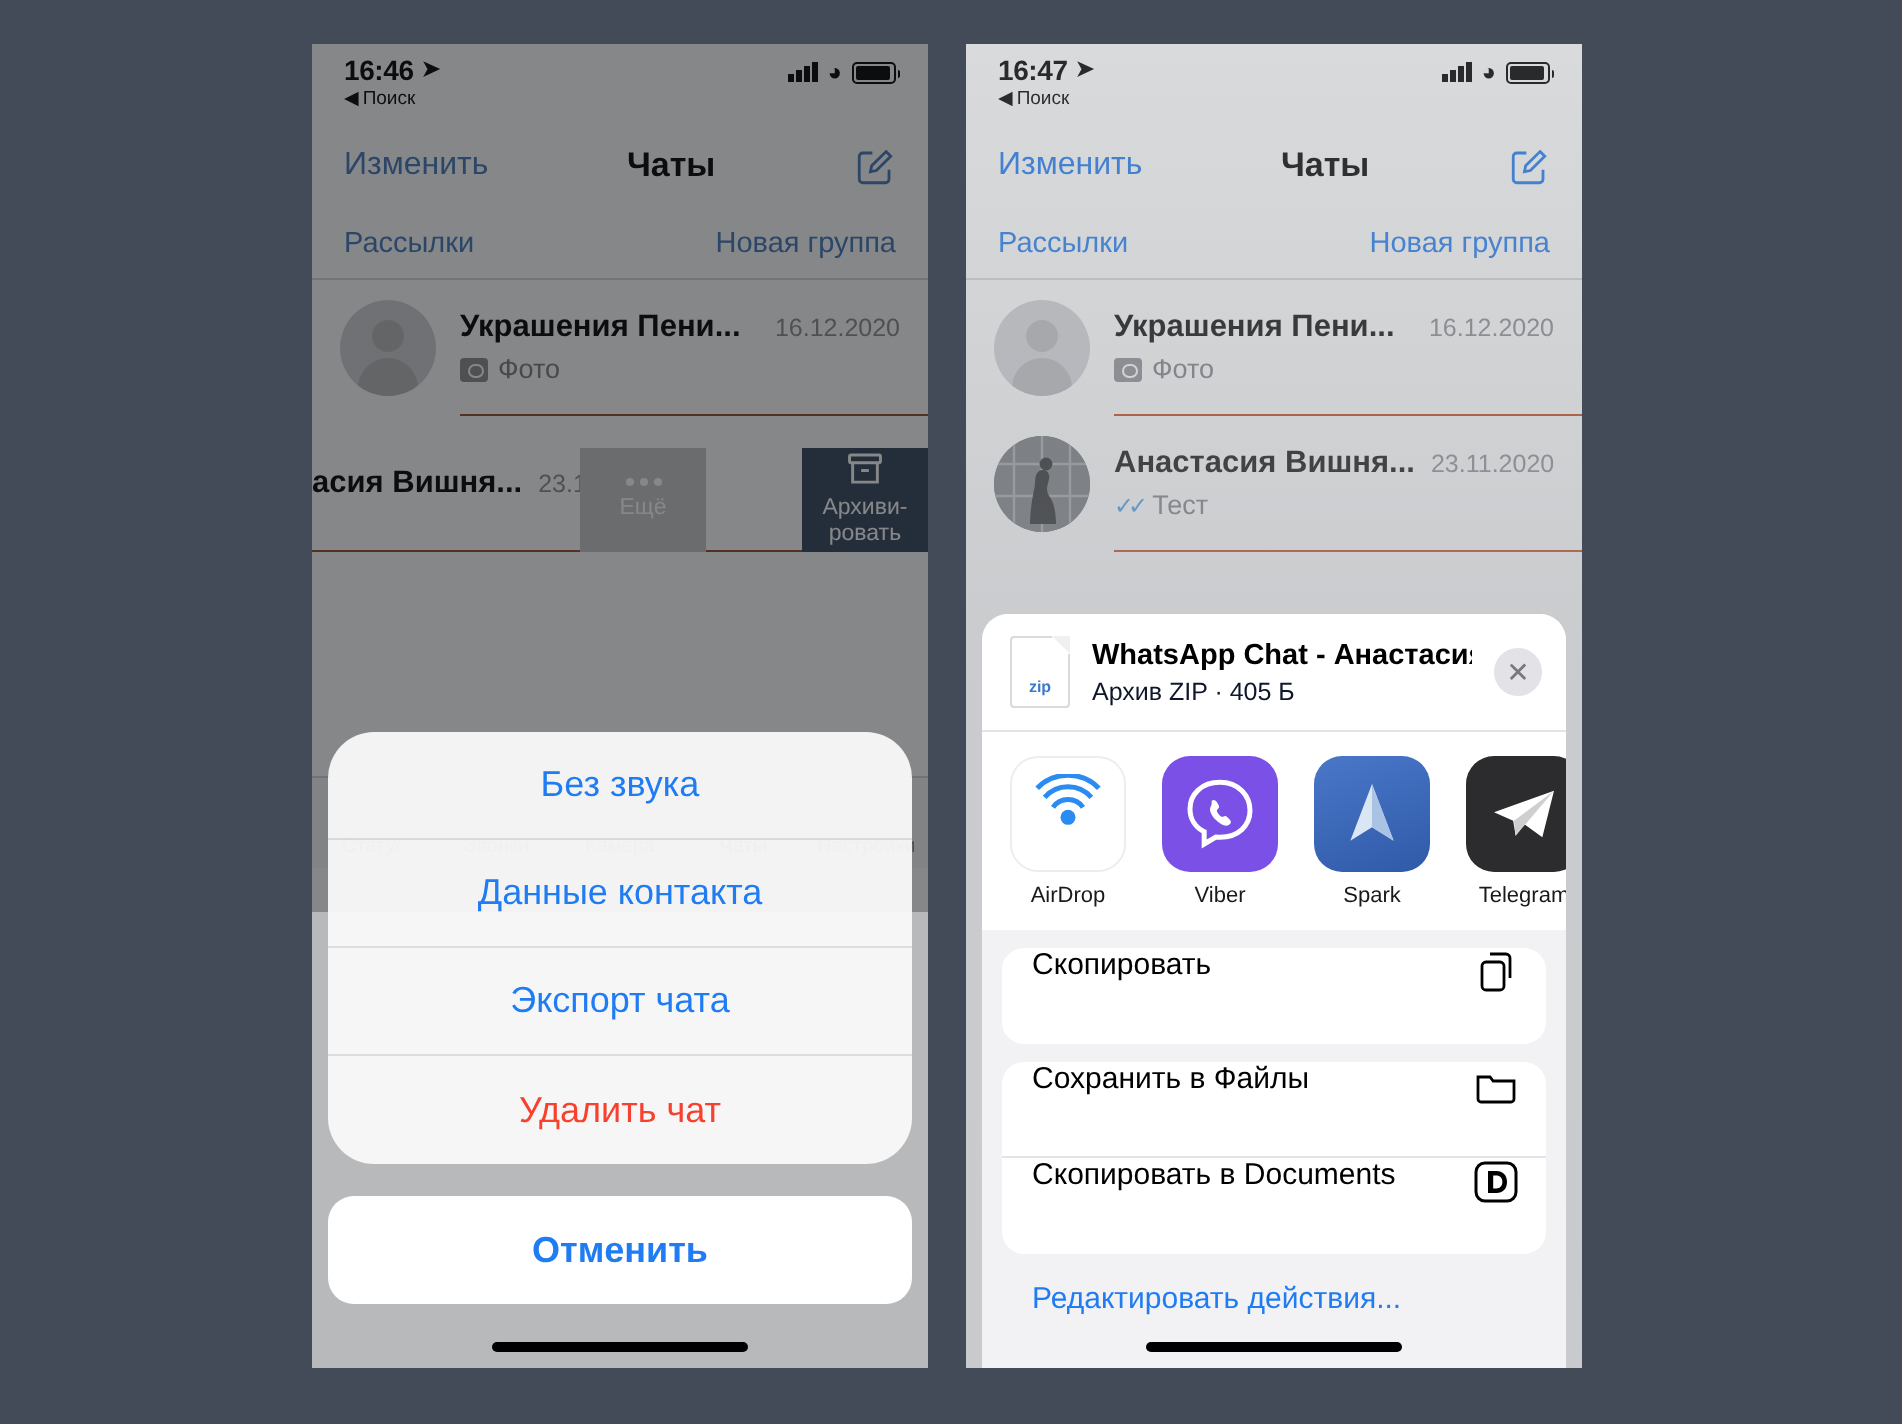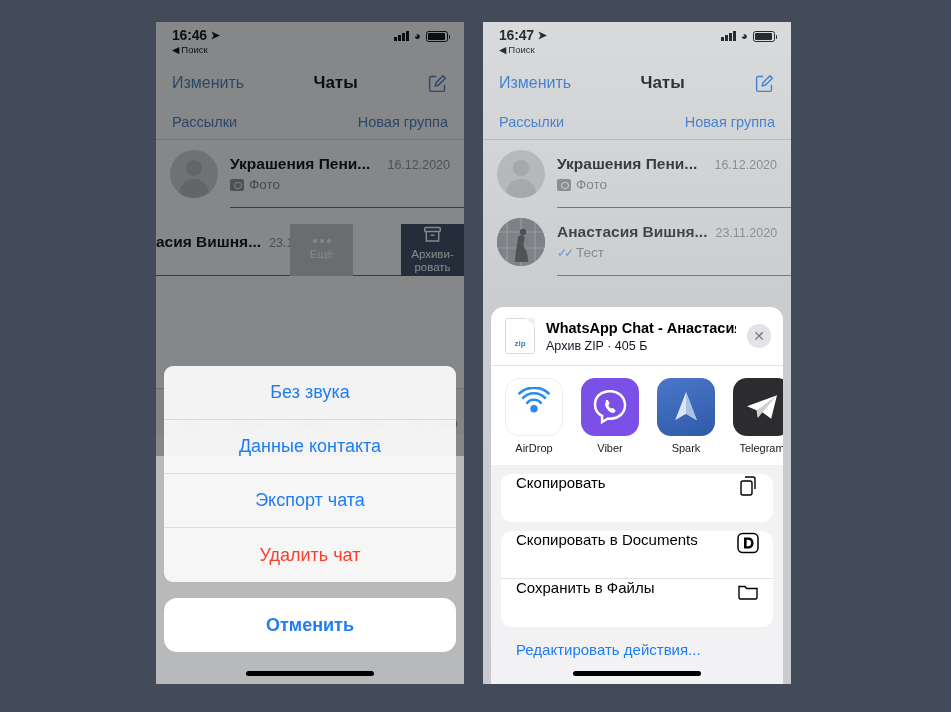--- a/index.html
+++ b/index.html
@@ -160,21 +160,21 @@
   
   .scrim {
     position: absolute; left: 0; right: 0; top: 0; bottom: 0;
     background: rgba(20,22,28,0.30);
   }
   .sheet-wrap {
     position: absolute; left: 8px; right: 8px; bottom: 32px;
   }
   .sheet-group {
     background: rgba(249,249,249,0.95);
-    border-radius: 9px; overflow: hidden;
+    border-radius: 23px; overflow: hidden;
   }
   .sheet-item {
     height: 54px; display: flex; align-items: center; justify-content: center;
     font-size: 18px; color: #1f7cf2;
     border-bottom: 1px solid rgba(0,0,0,0.10);
   }
   .sheet-item:last-child { border-bottom: none; }
   .sheet-item.destructive { color: #f8402f; }
   .sheet-cancel {
     margin-top: 16px; height: 54px; border-radius: 13px;
@@ -534,37 +534,37 @@
             <svg viewBox="0 0 24 24" width="24" height="24" fill="none" stroke="#000" stroke-width="1.4">
               <path d="M9 3h8a2 2 0 0 1 2 2v10"></path>
               <rect x="5" y="7" width="11" height="14" rx="2"></rect>
             </svg>
           </span>
         </div>
       </div>
 
       <div class="act-group">
         <div class="act-row">
+          <span>Сохранить в Файлы</span>
+          <span class="act-icon">
+            <svg viewBox="0 0 24 24" width="24" height="24" fill="none" stroke="#000" stroke-width="1.4">
+              <path d="M3 7.5h6l1.6 2H21v9a1.5 1.5 0 0 1-1.5 1.5h-15A1.5 1.5 0 0 1 3 18.5z"></path>
+            </svg>
+          </span>
+        </div>
+        <div class="act-row">
           <span>Скопировать в Documents</span>
           <span class="act-icon">
             <svg viewBox="0 0 24 24" width="24" height="24">
               <rect x="2" y="2.5" width="20" height="19" rx="4.5" fill="none" stroke="#000" stroke-width="1.5"></rect>
               <path d="M8 6.5h4.2c3.2 0 5.3 2.2 5.3 5.5s-2.1 5.5-5.3 5.5H8z" fill="#000"></path>
               <path d="M10.6 8.8h1.5c1.9 0 3.1 1.3 3.1 3.2s-1.2 3.2-3.1 3.2h-1.5z" fill="#fff"></path>
             </svg>
           </span>
         </div>
-        <div class="act-row">
-          <span>Сохранить в Файлы</span>
-          <span class="act-icon">
-            <svg viewBox="0 0 24 24" width="24" height="24" fill="none" stroke="#000" stroke-width="1.4">
-              <path d="M3 7.5h6l1.6 2H21v9a1.5 1.5 0 0 1-1.5 1.5h-15A1.5 1.5 0 0 1 3 18.5z"></path>
-            </svg>
-          </span>
-        </div>
       </div>
 
       <div class="edit-actions">Редактировать действия...</div>
     </div>
 
     <div class="share-home"></div>
   </div>
 
 </div>
 

